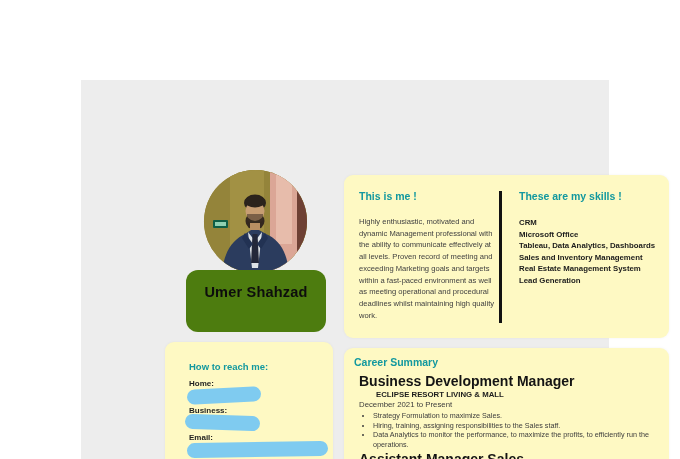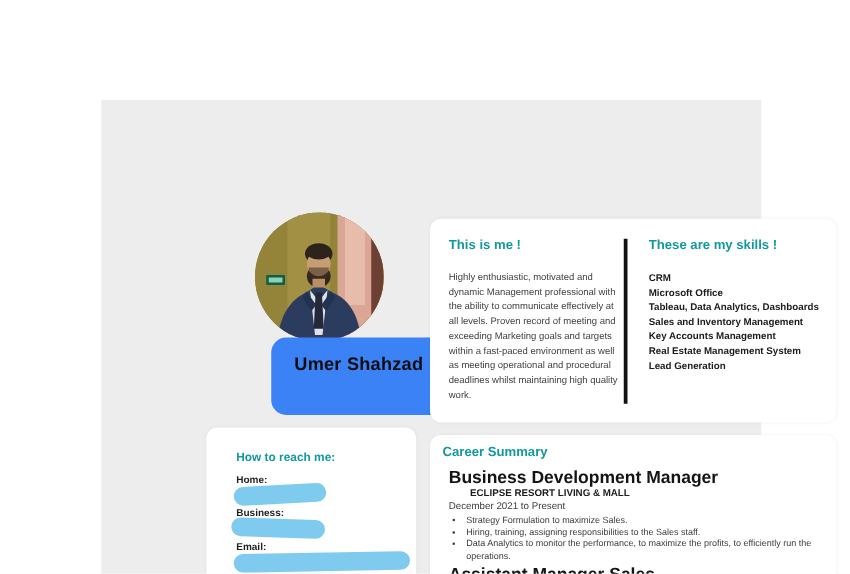--- a/index.html
+++ b/index.html
@@ -15,27 +15,27 @@
   }
   
   .photo{
     position:absolute;left:123px;top:90px;width:103px;height:103px;
     border-radius:50%;overflow:hidden;background:#938233;
   }
   .photo svg{display:block;}
   
   .name-box{
     position:absolute;left:105px;top:190px;width:140px;height:62px;
-    background:#3b82f6;border-radius:12px;text-align:center;margin-left:31px;
+    background:#4d7c0f;border-radius:12px;text-align:center;
   }
   .name-box .name{margin-top:14px;font-size:14.5px;font-weight:bold;color:#0d0d0d;letter-spacing:.2px;}
   .name-box .role{margin-top:4px;font-size:10.5px;color:#eef7f7;}
   
   .card{
-    position:absolute;background:#ffffff;border-radius:9px;
+    position:absolute;background:#fef9c3;border-radius:9px;
     box-shadow:0 0 3px rgba(0,0,0,0.05);
   }
   h3.teal{
     margin:0;color:#12989f;font-weight:bold;
   }
   
   .contact-card{left:84px;top:262px;width:168px;height:158px;}
   .contact-card h3{position:absolute;left:24px;top:19px;font-size:9.5px;}
   .contact-label{position:absolute;left:24px;font-size:8px;font-weight:bold;color:#1f1f1f;}
   .lbl-home{top:37px;} .lbl-business{top:64px;} .lbl-email{top:91px;}
@@ -116,21 +116,20 @@
   <div class="card about-card">
     <h3 class="teal h-left">This is me !</h3>
     <div class="para">Highly enthusiastic, motivated and dynamic Management professional with the ability to communicate effectively at all levels. Proven record of meeting and exceeding Marketing goals and targets within a fast-paced environment as well as meeting operational and procedural deadlines whilst maintaining high quality work.</div>
     <div class="vdivider"></div>
     <h3 class="teal h-right">These are my skills !</h3>
     <ul class="skills-list">
         <li>CRM</li>
         <li>Microsoft Office</li>
         <li>Tableau, Data Analytics, Dashboards</li>
         <li>Sales and Inventory Management</li>
-        <li>Key Accounts Management</li>
         <li>Real Estate Management System</li>
         <li>Lead Generation</li>
       </ul>
   </div>
 
   <div class="card career-card">
     <h3 class="teal h-cs">Career Summary</h3>
 
     <h4 class="job-title jt1">Business Development Manager</h4>
     <div class="job-company jc1">ECLIPSE RESORT LIVING &amp; MALL</div>

